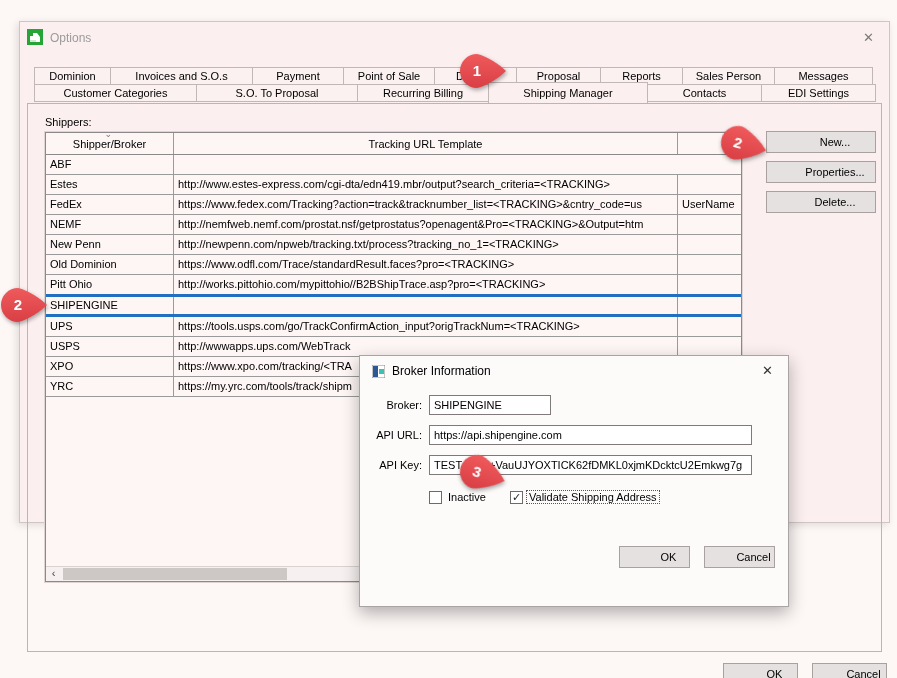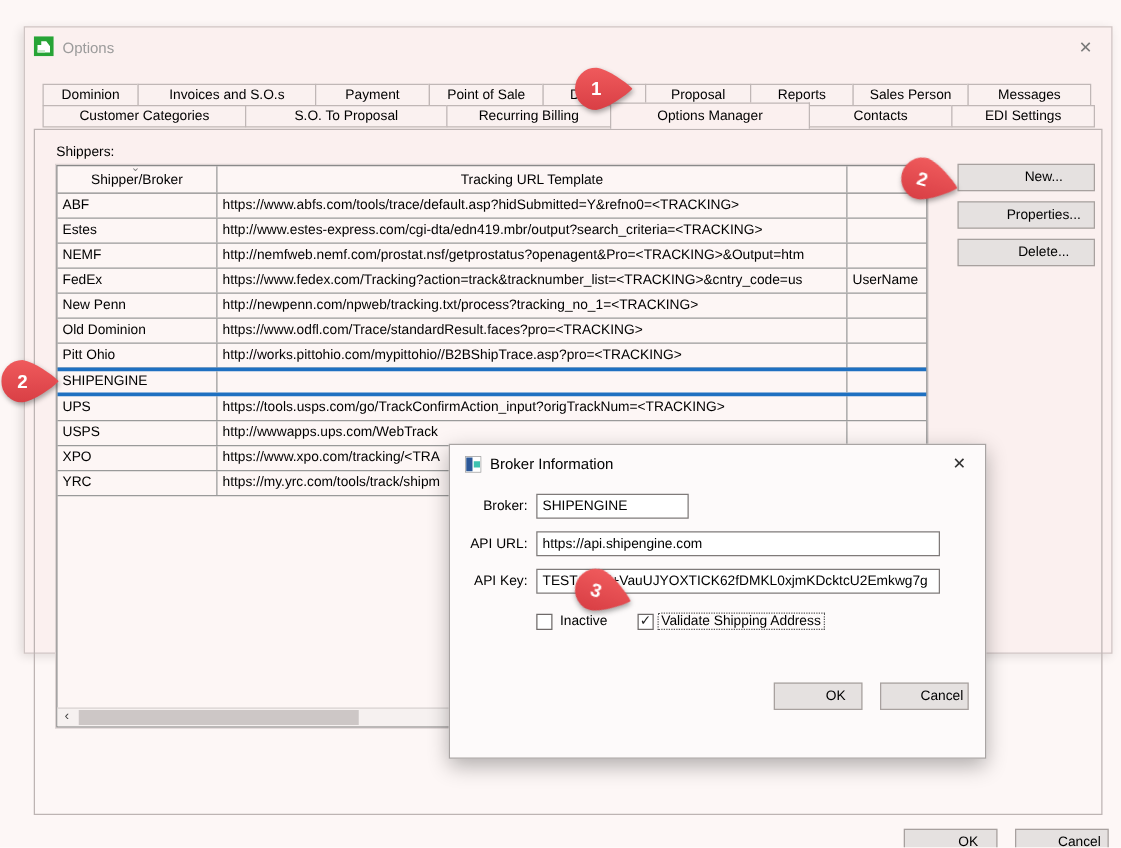--- a/index.html
+++ b/index.html
@@ -97,21 +97,21 @@
         <div class="tab" style="width:83px">Devices</div>
         <div class="tab" style="width:85px">Proposal</div>
         <div class="tab" style="width:83px">Reports</div>
         <div class="tab" style="width:93px">Sales Person</div>
         <div class="tab" style="width:99px">Messages</div>
       </div>
       <div class="tabrow tabrow2">
         <div class="tab" style="width:163px">Customer Categories</div>
         <div class="tab" style="width:162px">S.O. To Proposal</div>
         <div class="tab" style="width:132px">Recurring Billing</div>
-        <div class="tab active" style="width:160px">Options Manager</div>
+        <div class="tab active" style="width:160px">Shipping Manager</div>
         <div class="tab" style="width:115px">Contacts</div>
         <div class="tab" style="width:115px">EDI Settings</div>
       </div>
     </div>
 
     <div class="panel"></div>
     <div class="shippers-label">Shippers:</div>
 
     <div class="grid">
       <div class="ghead">
@@ -119,37 +119,36 @@
           <span class="sort-chevron">⌄</span>
           <span>Shipper/Broker</span>
         </div>
         <div class="gcell c2">
           <span>Tracking URL Template</span>
         </div>
         <div class="gcell c3"></div>
       </div>
       <div class="trow">
         <div class="gcell c1">ABF</div>
-        <div class="gcell c2">https://www.abfs.com/tools/trace/default.asp?hidSubmitted=Y&amp;refno0=&lt;TRACKING&gt;</div>
         <div class="gcell c3"></div>
       </div>
       <div class="trow">
         <div class="gcell c1">Estes</div>
         <div class="gcell c2">http://www.estes-express.com/cgi-dta/edn419.mbr/output?search_criteria=&lt;TRACKING&gt;</div>
-        <div class="gcell c3"></div>
-      </div>
-      <div class="trow">
-        <div class="gcell c1">NEMF</div>
-        <div class="gcell c2">http://nemfweb.nemf.com/prostat.nsf/getprostatus?openagent&amp;Pro=&lt;TRACKING&gt;&amp;Output=htm</div>
         <div class="gcell c3"></div>
       </div>
       <div class="trow">
         <div class="gcell c1">FedEx</div>
         <div class="gcell c2">https://www.fedex.com/Tracking?action=track&amp;tracknumber_list=&lt;TRACKING&gt;&amp;cntry_code=us</div>
         <div class="gcell c3">UserName</div>
+      </div>
+      <div class="trow">
+        <div class="gcell c1">NEMF</div>
+        <div class="gcell c2">http://nemfweb.nemf.com/prostat.nsf/getprostatus?openagent&amp;Pro=&lt;TRACKING&gt;&amp;Output=htm</div>
+        <div class="gcell c3"></div>
       </div>
       <div class="trow">
         <div class="gcell c1">New Penn</div>
         <div class="gcell c2">http://newpenn.com/npweb/tracking.txt/process?tracking_no_1=&lt;TRACKING&gt;</div>
         <div class="gcell c3"></div>
       </div>
       <div class="trow">
         <div class="gcell c1">Old Dominion</div>
         <div class="gcell c2">https://www.odfl.com/Trace/standardResult.faces?pro=&lt;TRACKING&gt;</div>
         <div class="gcell c3"></div>

